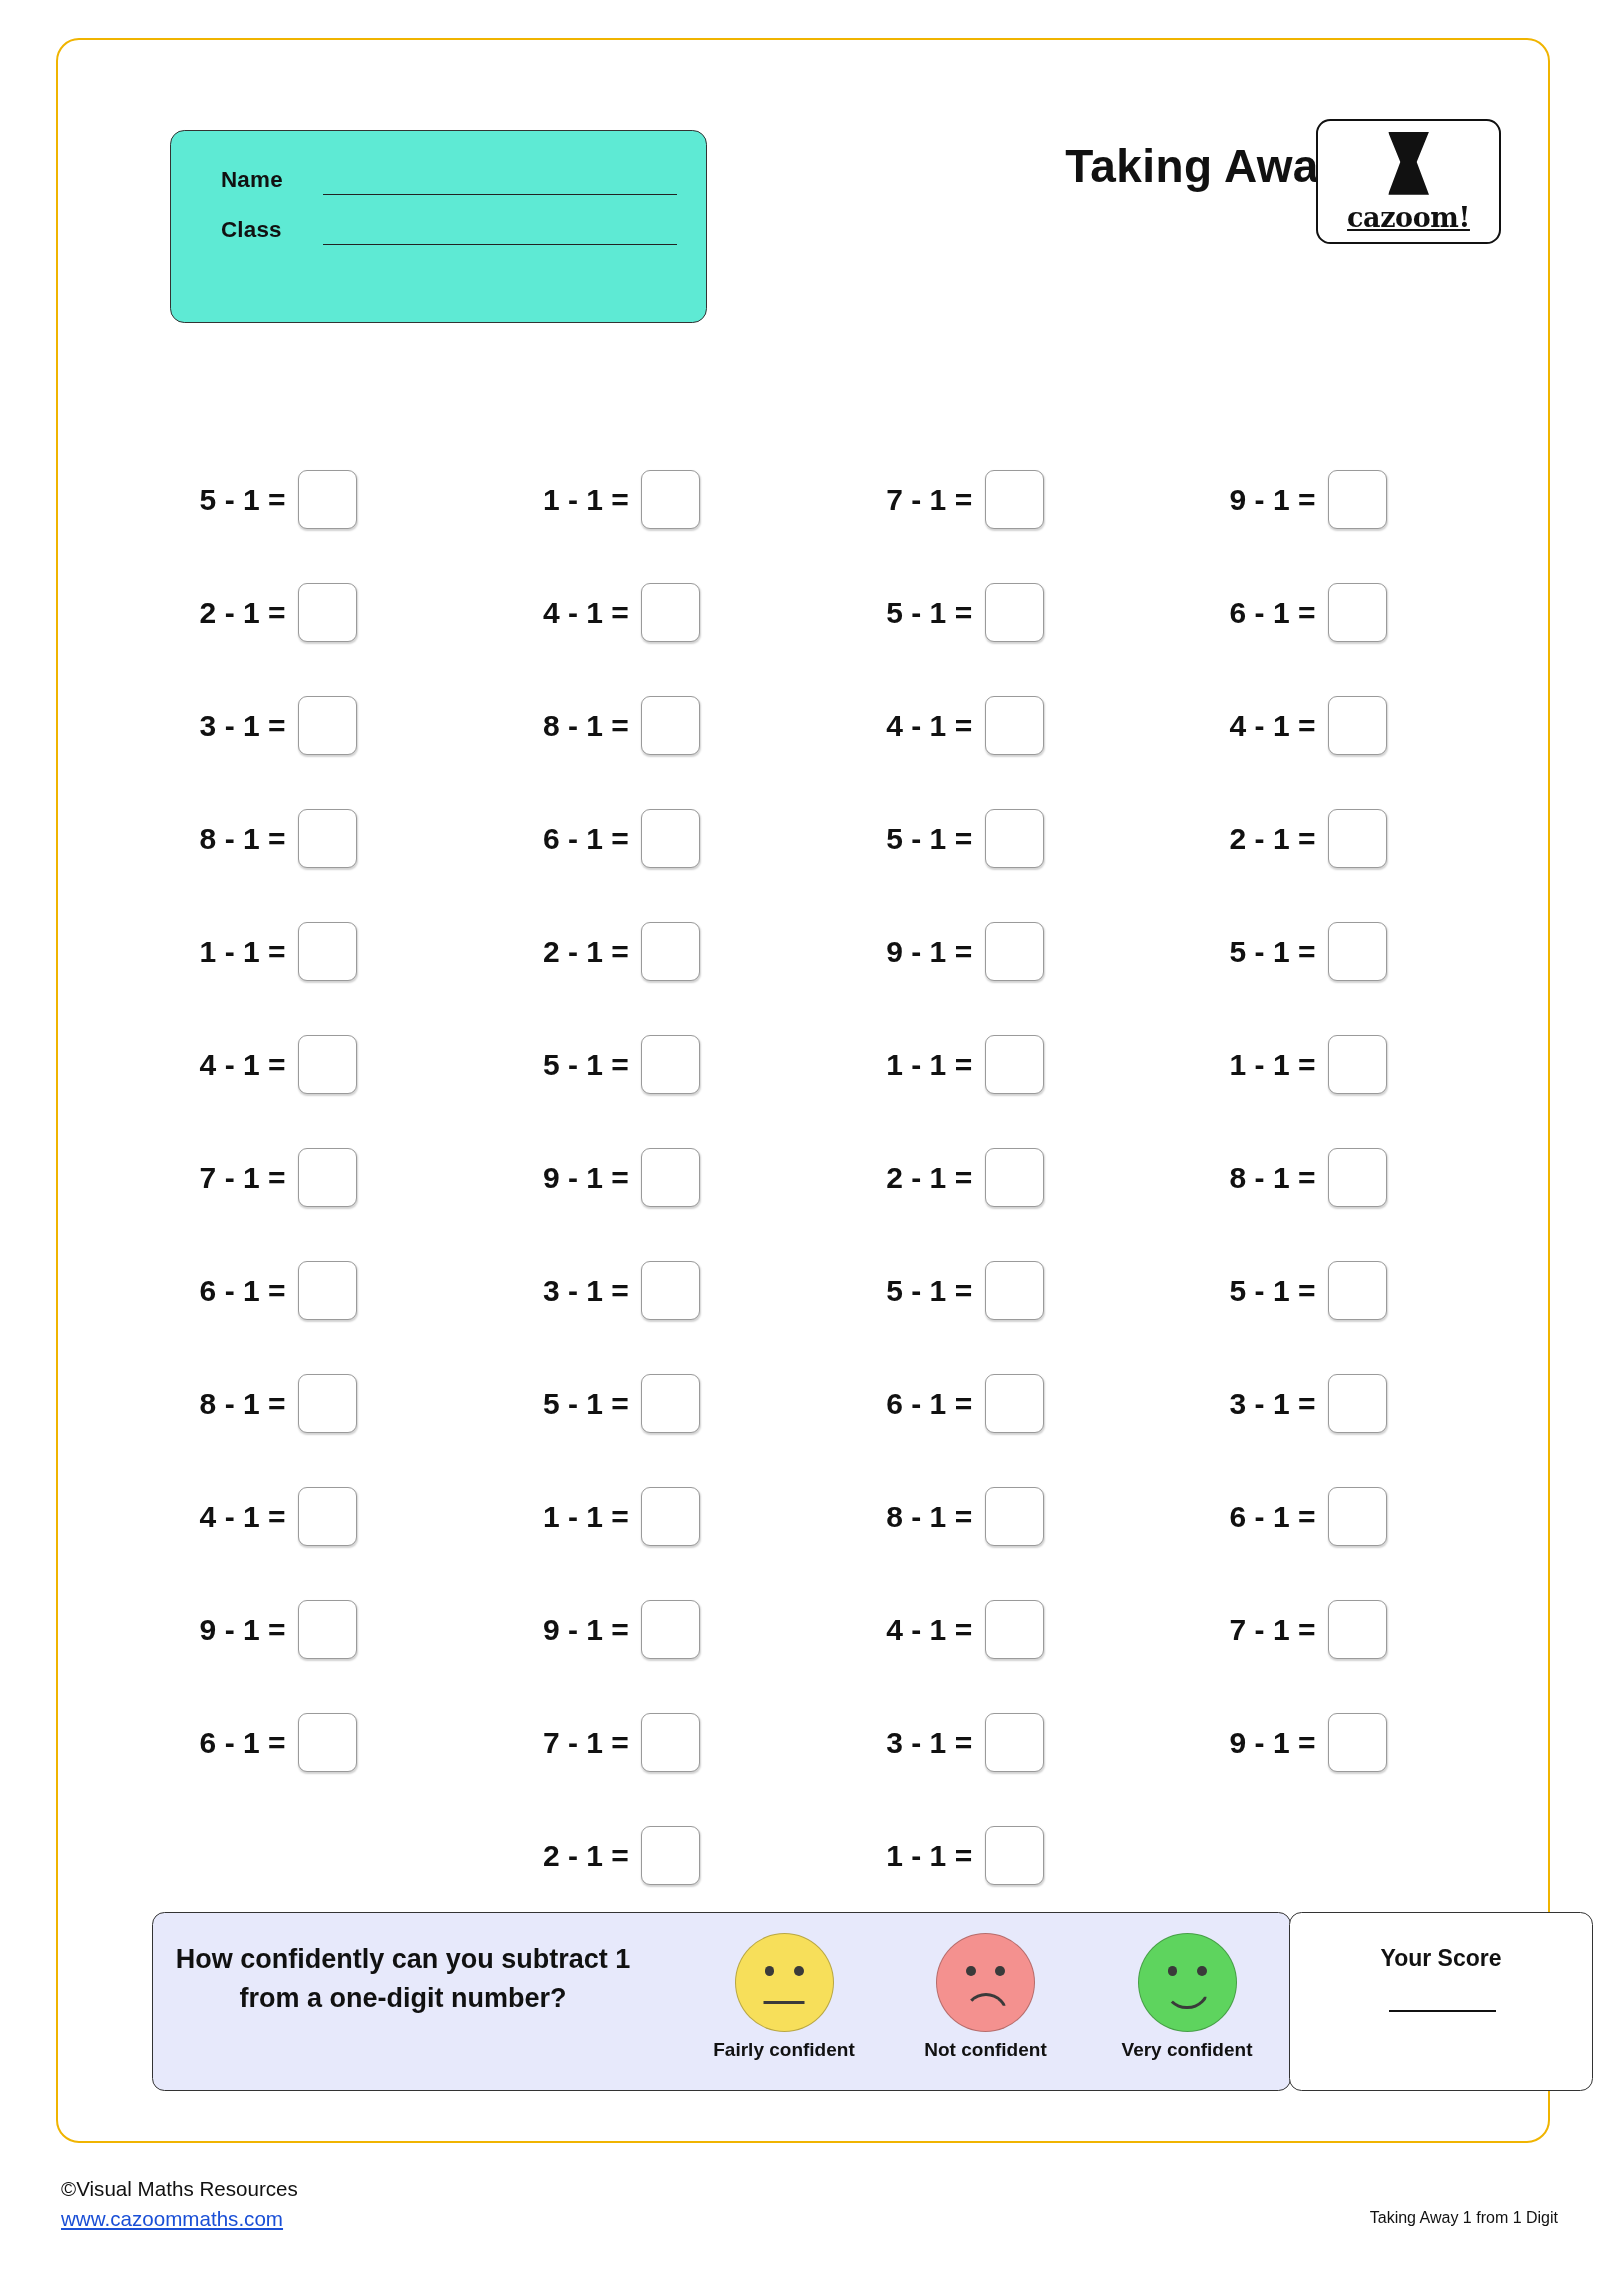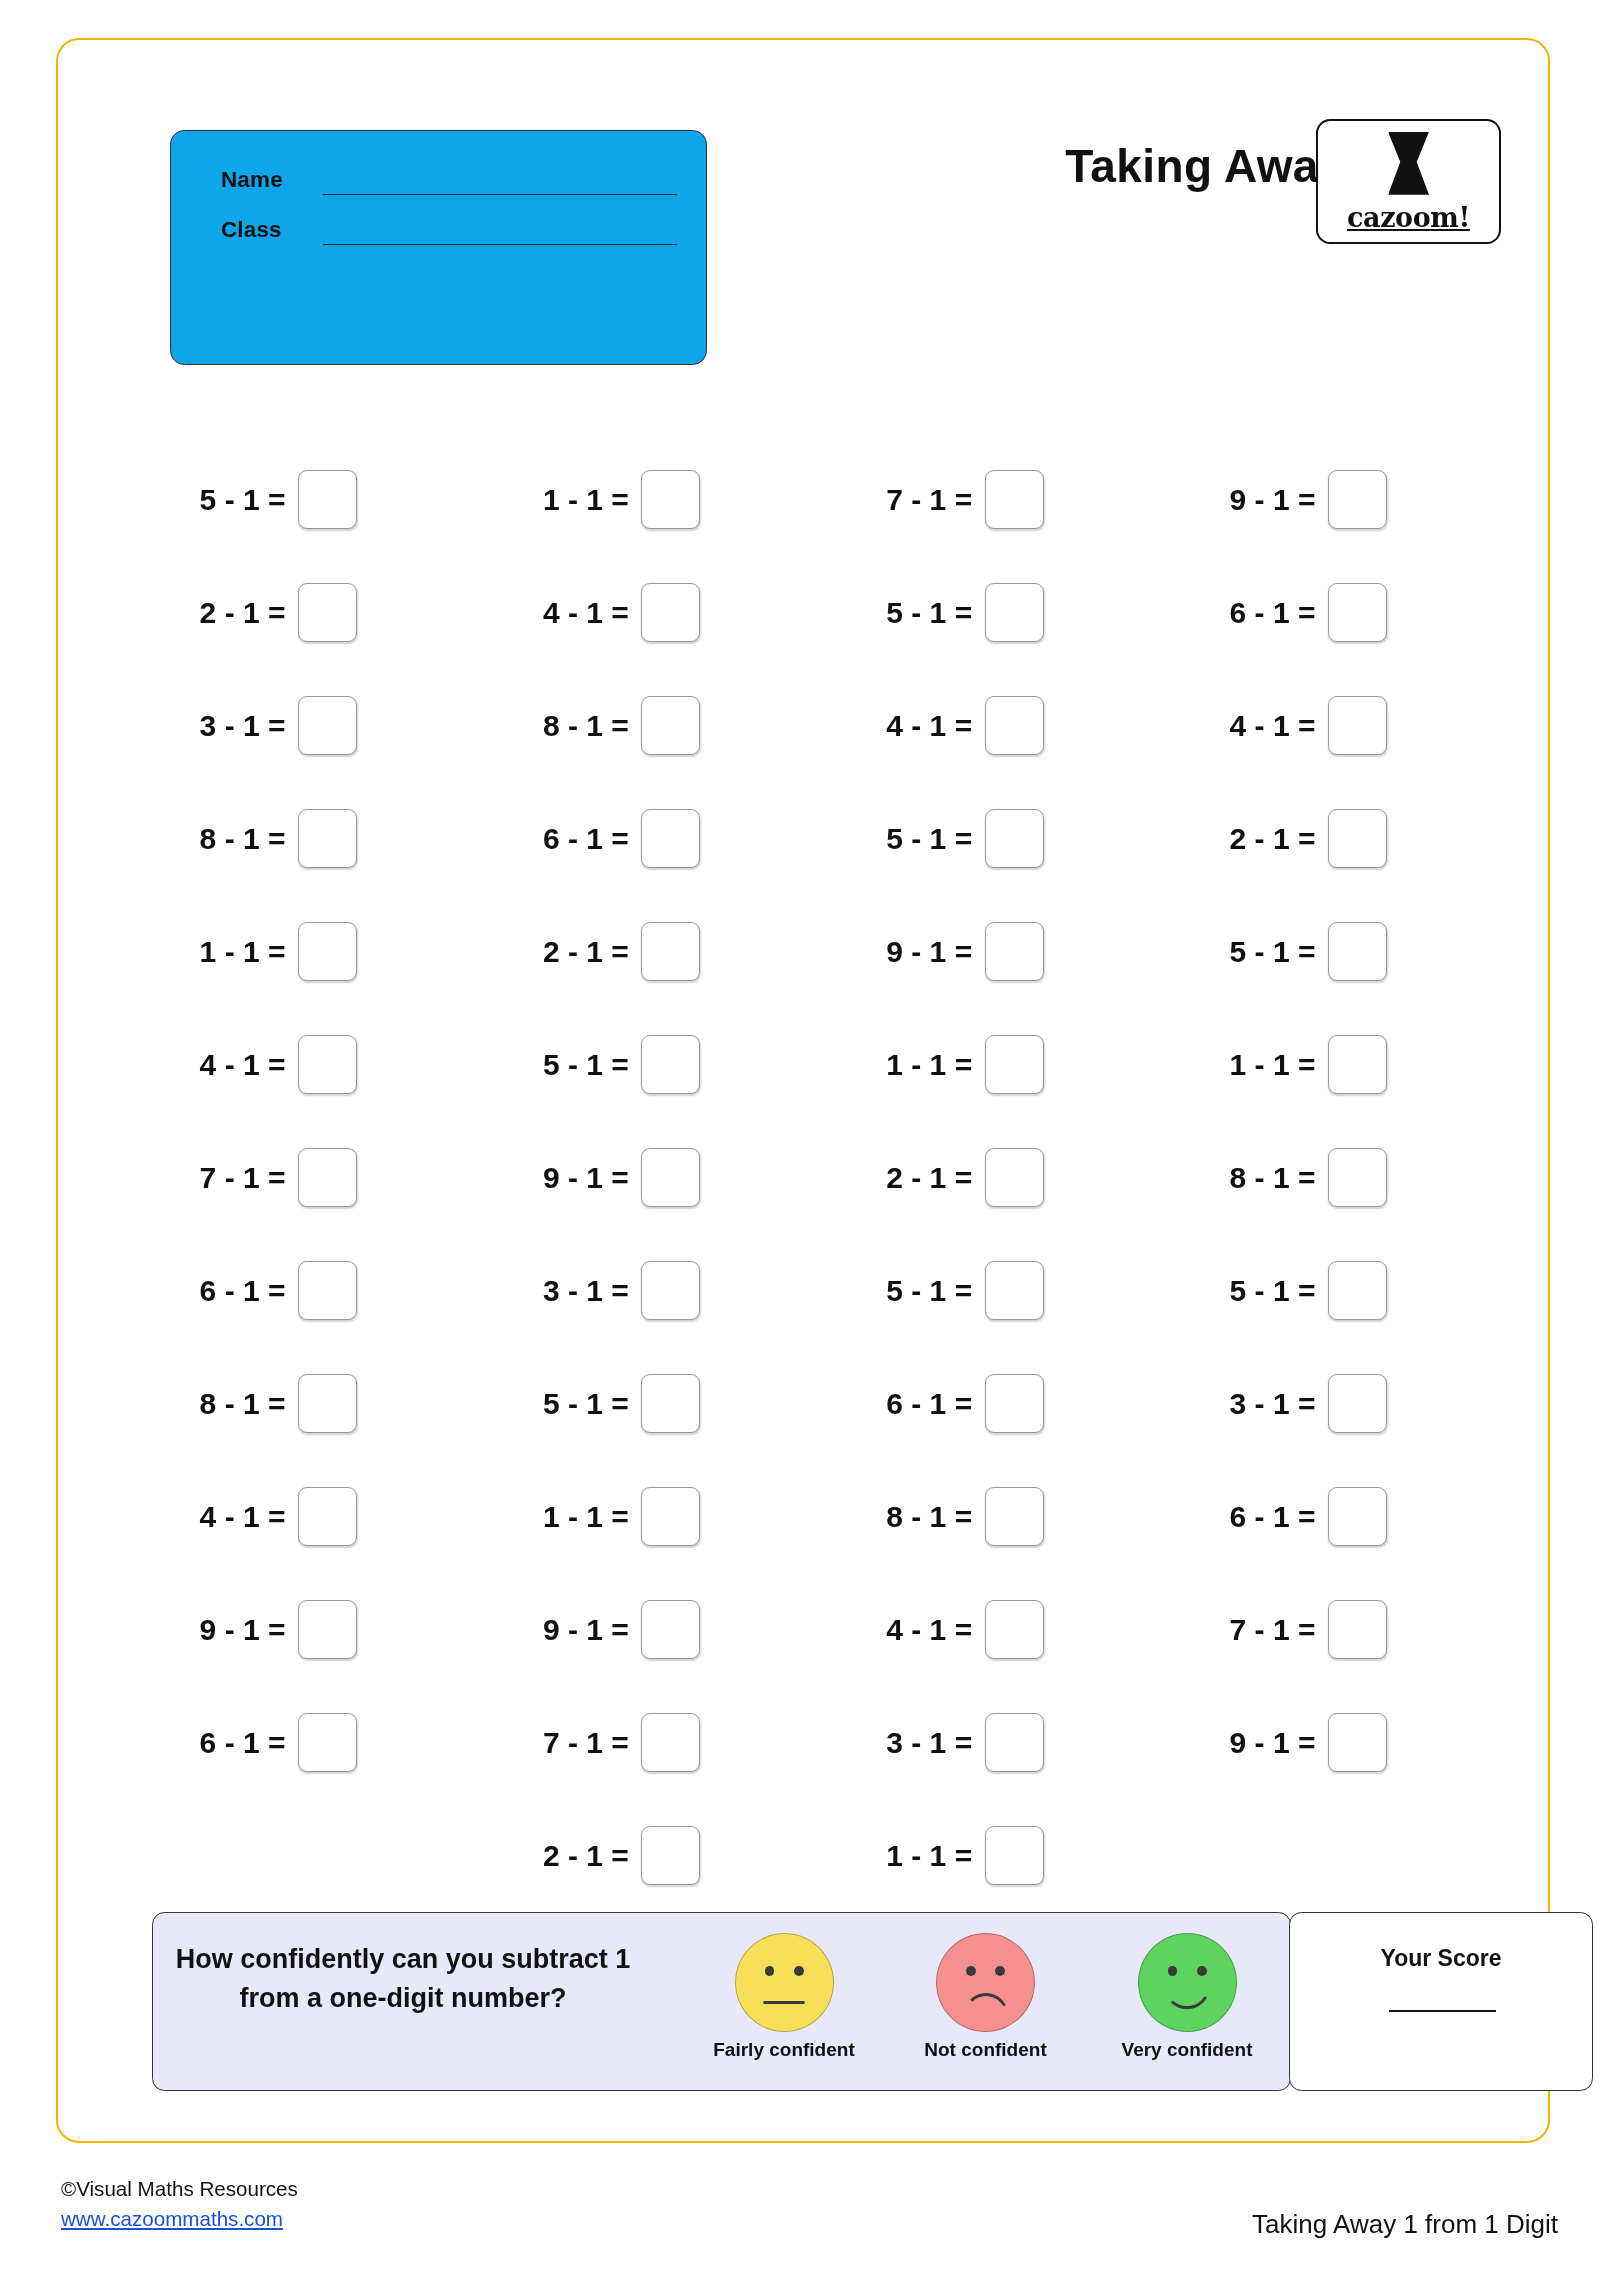--- a/index.html
+++ b/index.html
@@ -26,22 +26,22 @@
     background: #ffffff;
     box-sizing: border-box;
   }
 
   
   .name-box {
     position: absolute;
     left: 112px;
     top: 90px;
     width: 537px;
-    height: 235px;
-    background: #0ea5e9;
+    height: 193px;
+    background: #5eead4;
     border: 1.8px solid #333333;
     border-radius: 14.3px;
     box-sizing: border-box;
   }
   .name-row {
     position: absolute;
     left: 27px;
     width: 488px;
     height: 50px;
   }
@@ -294,21 +294,21 @@
     line-height: 1.45;
   }
   .footer-left a {
     color: #1a4fd6;
     text-decoration: underline;
   }
   .footer-right {
     position: absolute;
     right: 63px;
     top: 2209px;
-    font-size: 26px;
+    font-size: 16px;
     color: #111111;
   }
 </style>
 </head>
 <body>
 
 <div class="page">
 
   <div class="name-box">
     <div class="name-row row-1">

